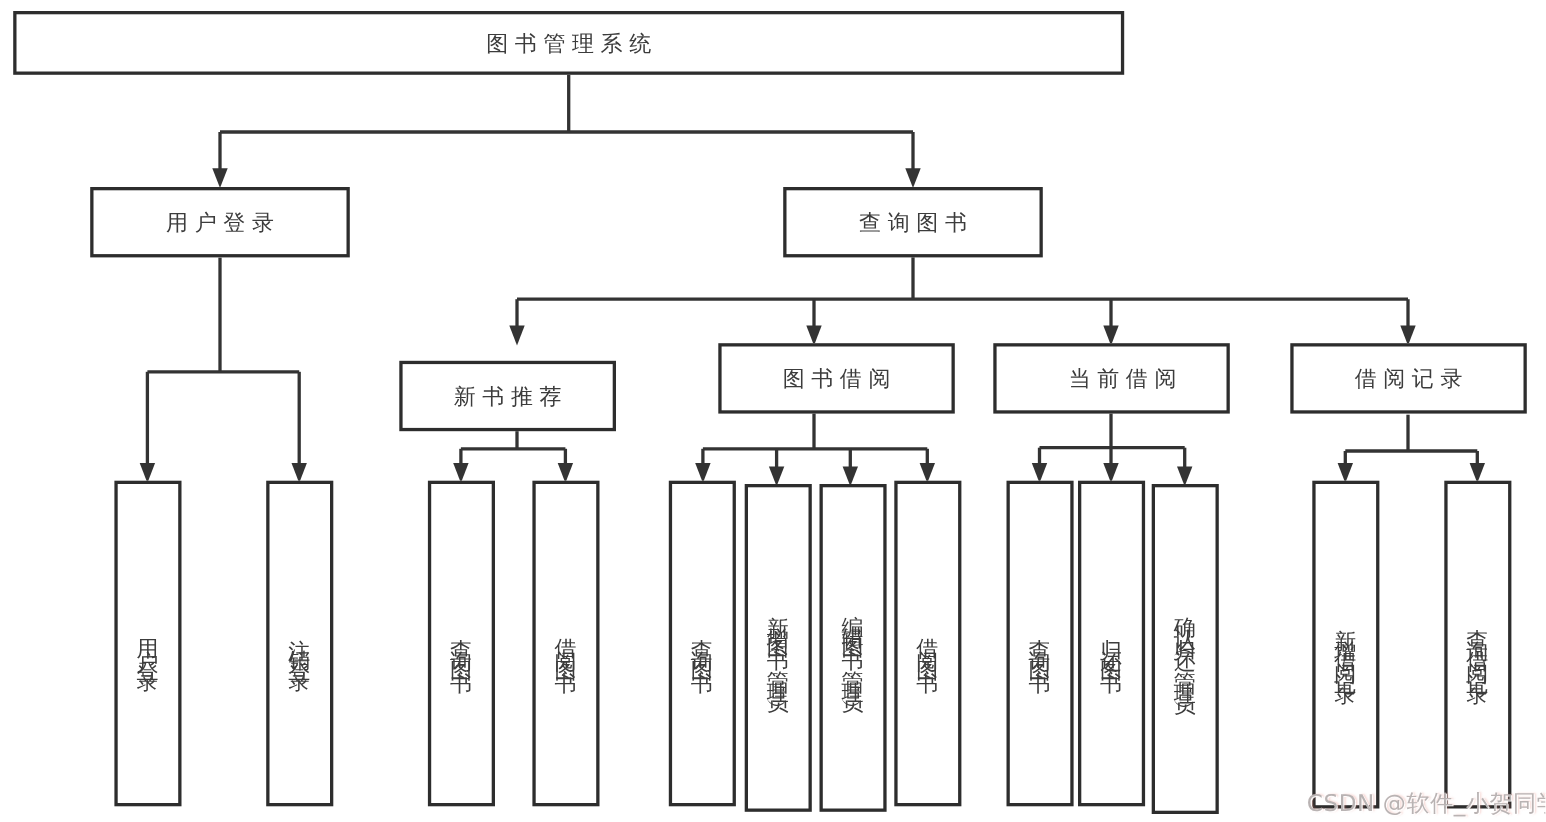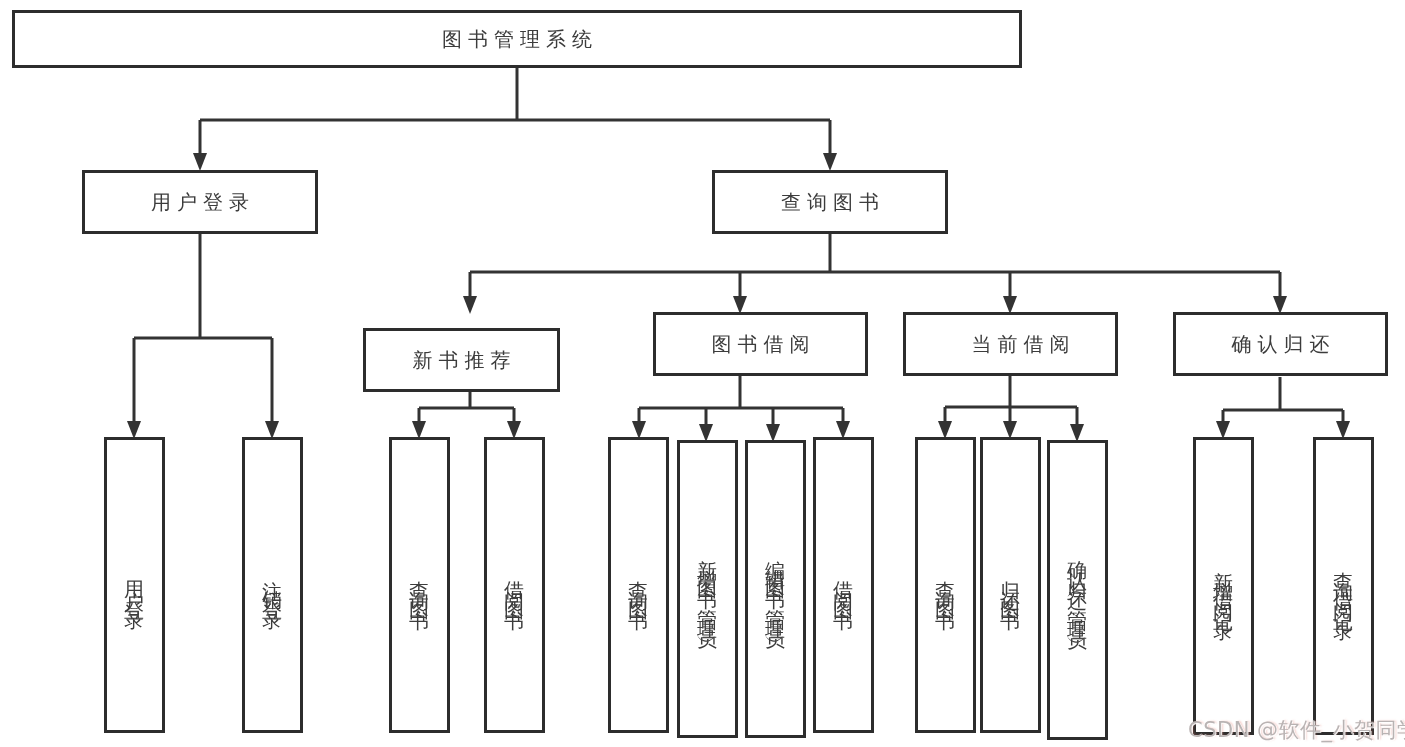--- a/index.html
+++ b/index.html
@@ -144,21 +144,21 @@
   <div class="node" style="left:363px; top:328px; width:197px; height:64px;">
     <span>新书推荐</span>
   </div>
   <div class="node" style="left:633px; top:312px; width:215px; height:64px;margin-left:20px;">
     <span>图书借阅</span>
   </div>
   <div class="node" style="left:903px; top:312px; width:215px; height:64px;padding-left:20px;">
     <span>当前借阅</span>
   </div>
   <div class="node" style="left:1173px; top:312px; width:215px; height:64px;">
-    <span>确认归还</span>
+    <span>借阅记录</span>
   </div>
 
   <div class="node leaf" style="left:104px; top:437px; width:61px; height:296px;">
     <span class="vtext">用户登录</span>
   </div>
   <div class="node leaf" style="left:242px; top:437px; width:61px; height:296px;">
     <span class="vtext">注销登录</span>
   </div>
 
   <div class="node leaf" style="left:389px; top:437px; width:61px; height:296px;">

